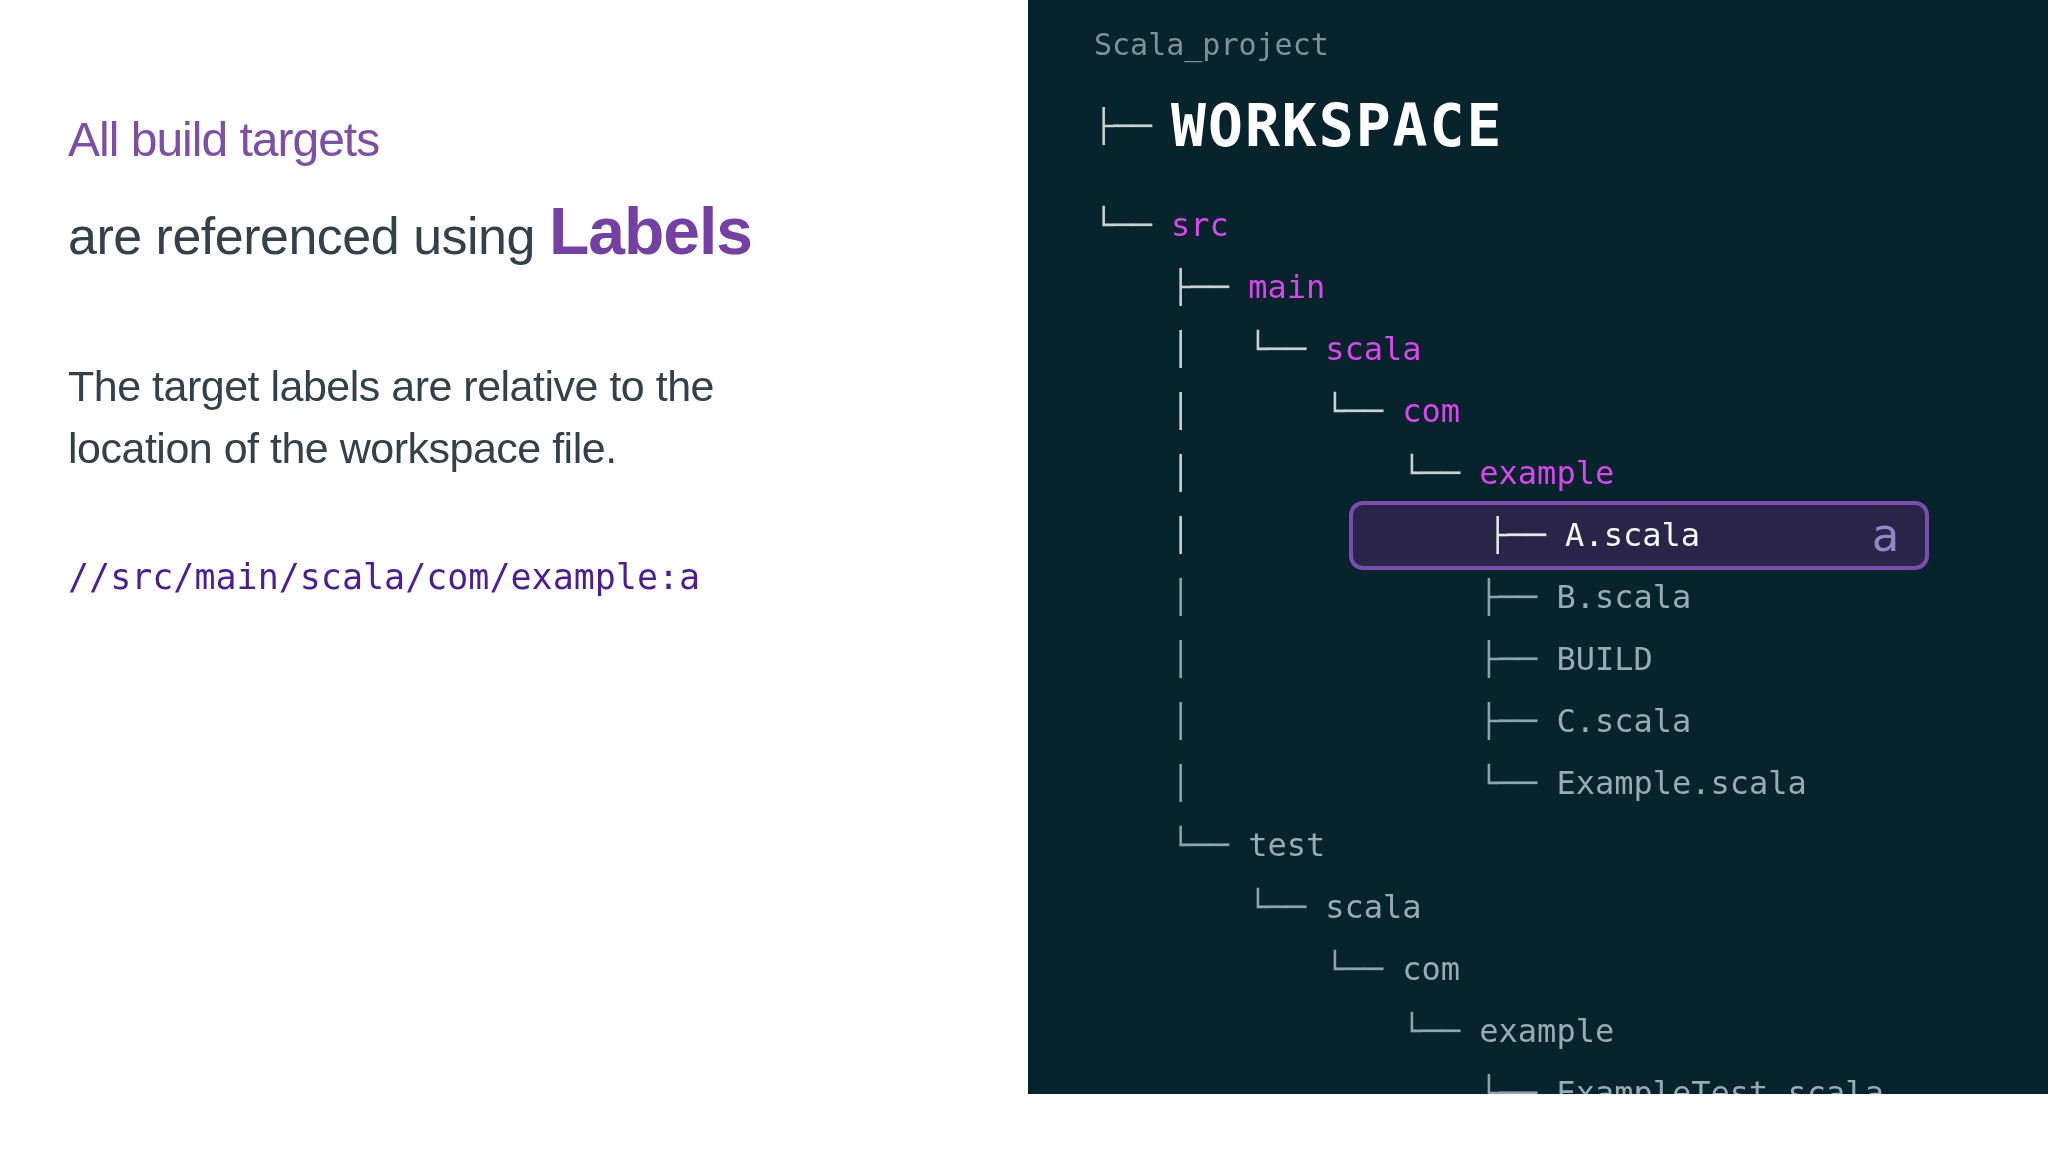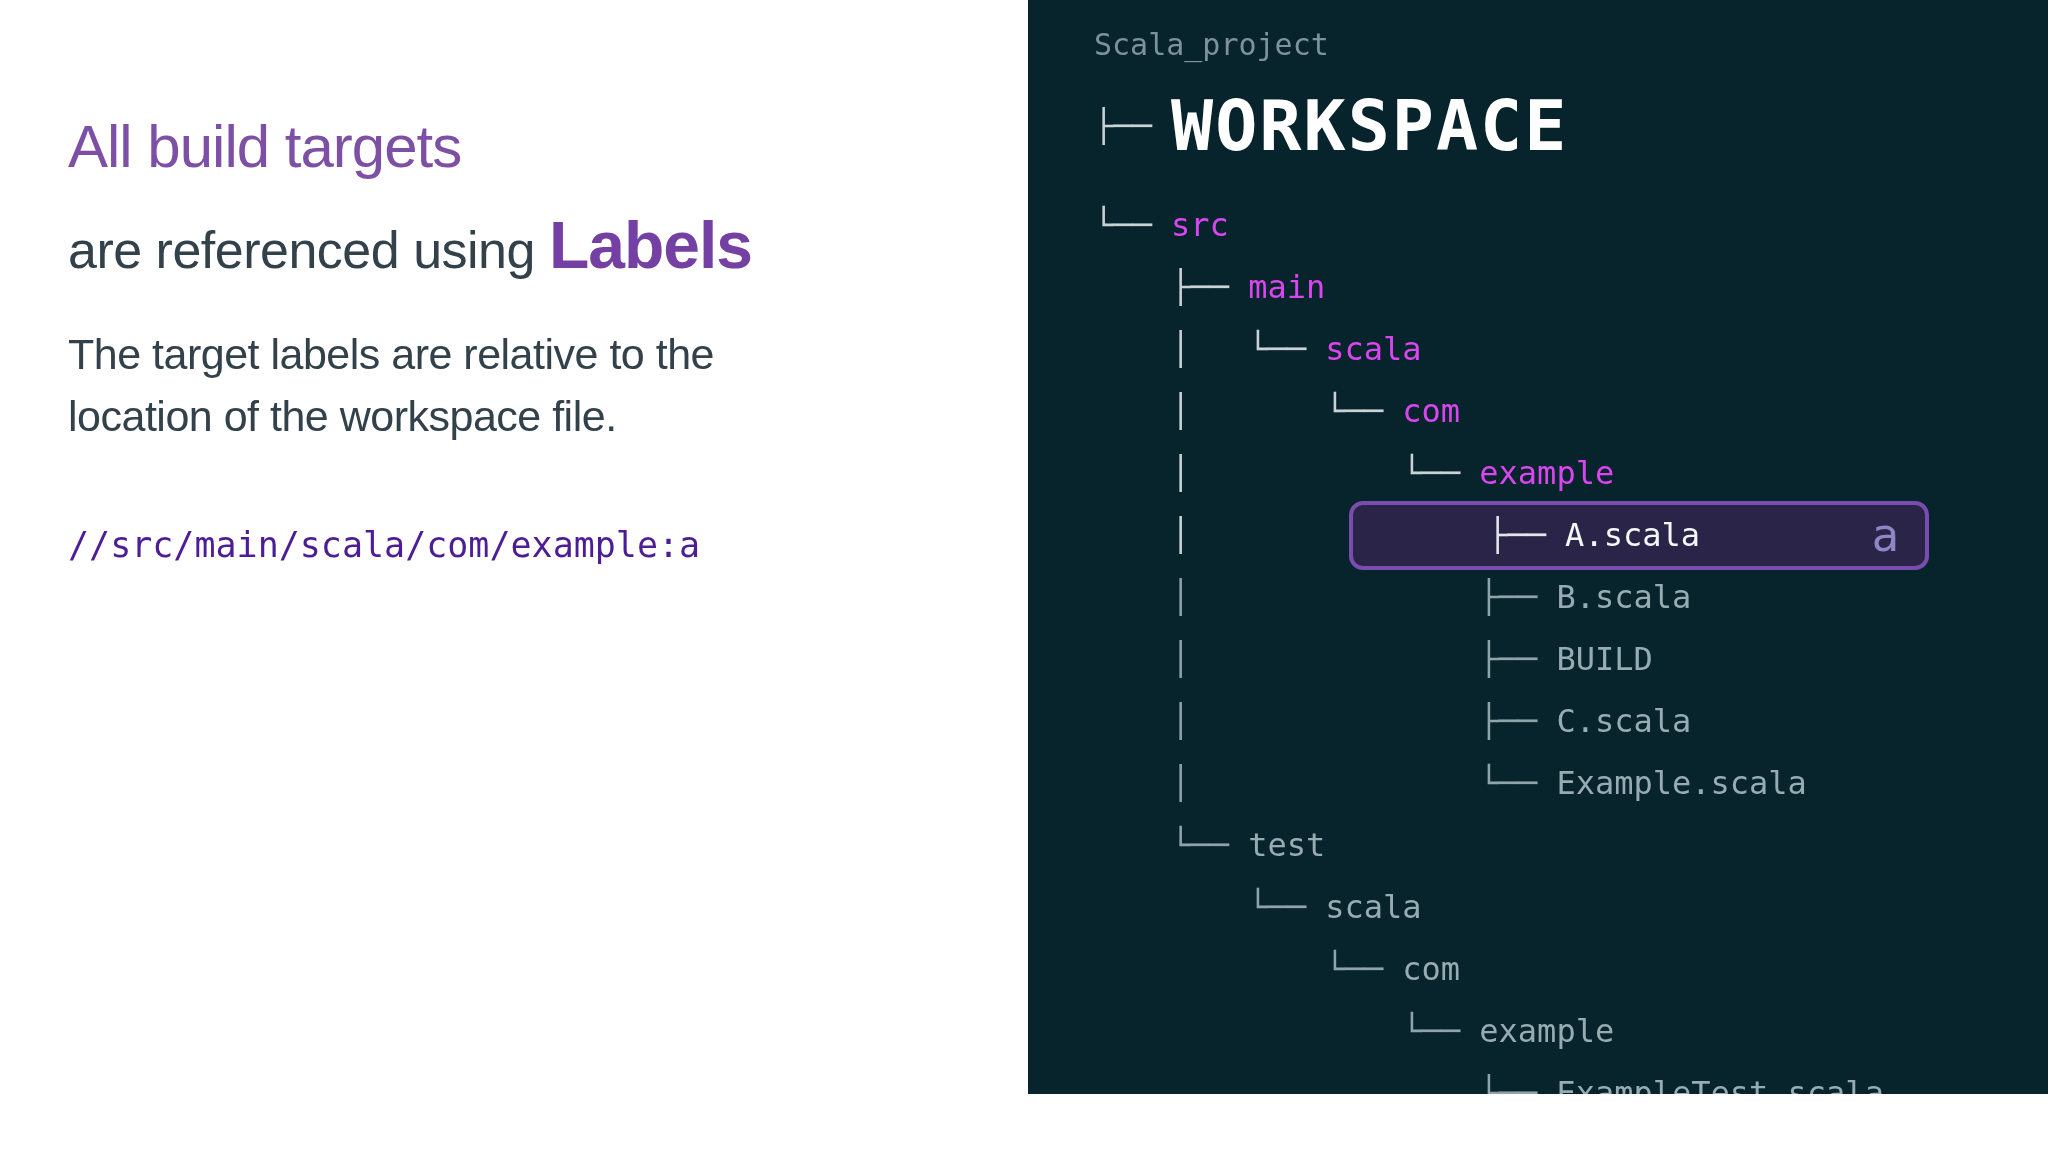--- a/index.html
+++ b/index.html
@@ -4,47 +4,47 @@
 <style>
   * { margin:0; padding:0; box-sizing:border-box; }
   html,body { width:2048px; height:1152px; overflow:hidden; }
   body { font-family:"Liberation Sans", sans-serif; background:#ffffff; }
 
   .slide { display:flex; width:2048px; height:1152px; }
 
   
   .left-panel { width:1028px; height:1152px; background:#ffffff; padding-left:68px; padding-right:40px; }
   .title {
-    margin-top:112px; font-size:60px; font-weight:300; letter-spacing:-1px;
+    margin-top:112px; font-size:48px; font-weight:300; letter-spacing:-1px;
     color:#7d50a5;
   }
   .subtitle { margin-top:26px; display:flex; align-items:baseline; }
   .subtitle-prefix { font-size:52px; font-weight:300; color:#33414b; letter-spacing:-0.5px; }
   .subtitle-emphasis { font-size:66px; font-weight:700; color:#7440a3; margin-left:14px; letter-spacing:-1px; }
-  .body-text { margin-top:40px; font-size:43px; font-weight:300; color:#33414b; line-height:62px; letter-spacing:-0.5px; }
+  .body-text { margin-top:86px; font-size:43px; font-weight:300; color:#33414b; line-height:62px; letter-spacing:-0.5px; }
   .code-line {
     margin-top:78px; font-family:"DejaVu Sans Mono", monospace;
     font-size:35px; font-weight:400; color:#4c1d95;
   }
 
   
   .right-panel { width:1020px; height:1094px; background:#07232c; padding-left:66px; overflow:hidden; }
   .project-label {
     margin-top:24px; height:40px; display:flex; align-items:center;
     font-family:"DejaVu Sans Mono", monospace; font-size:30px; color:#7e929b;
   }
   .tree { font-family:"DejaVu Sans Mono", monospace; font-size:32px; }
   .trow { display:flex; align-items:center; height:62px; }
   .trow .prefix { white-space:pre; color:#c9d3d6; }
   .trow.dim .prefix { color:#8fa3ab; }
   .trow .label { color:#d946ef; }
   .trow.dim .label { color:#97abb2; }
   .trow-root { height:100px; margin-top:12px; }
   .trow-src { margin-top:18px; }
-  .root-label { font-size:70px; font-weight:700; color:#ffffff; letter-spacing:2px; }
+  .root-label { font-size:58px; font-weight:700; color:#ffffff; letter-spacing:2px; }
 
   .hl-box {
     display:flex; align-items:center; justify-content:space-between;
     width:580px; height:69px; margin-left:24px;
     background:#2a2548; border:4px solid #7b4cb0; border-radius:14px;
   }
   .hl-left { display:flex; align-items:center; }
   .hl-box .inner-prefix { white-space:pre; color:#e2e8ea; }
   .hl-box .label { color:#f4f6f7; }
   .hl-badge {

